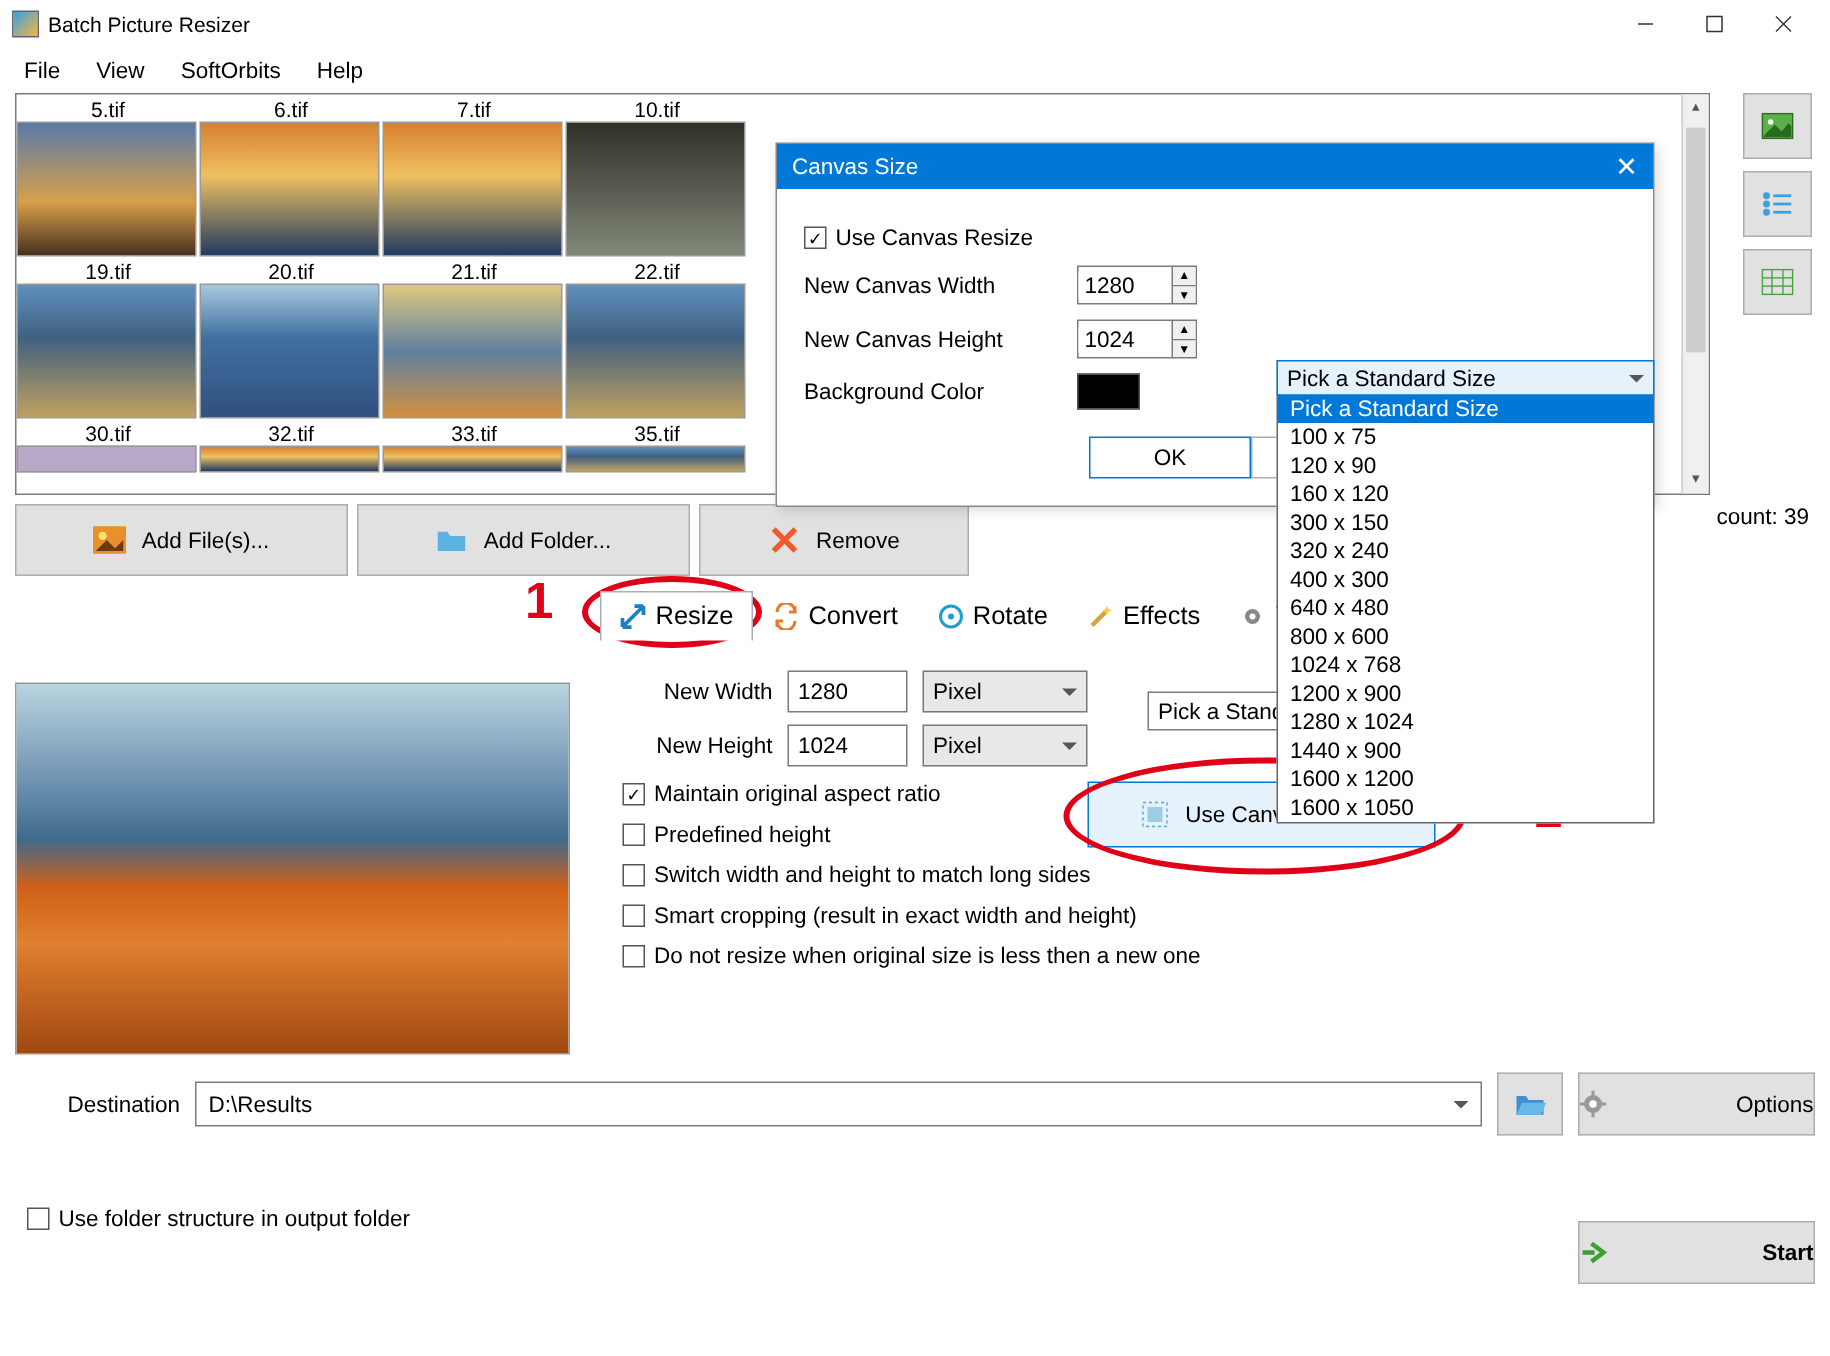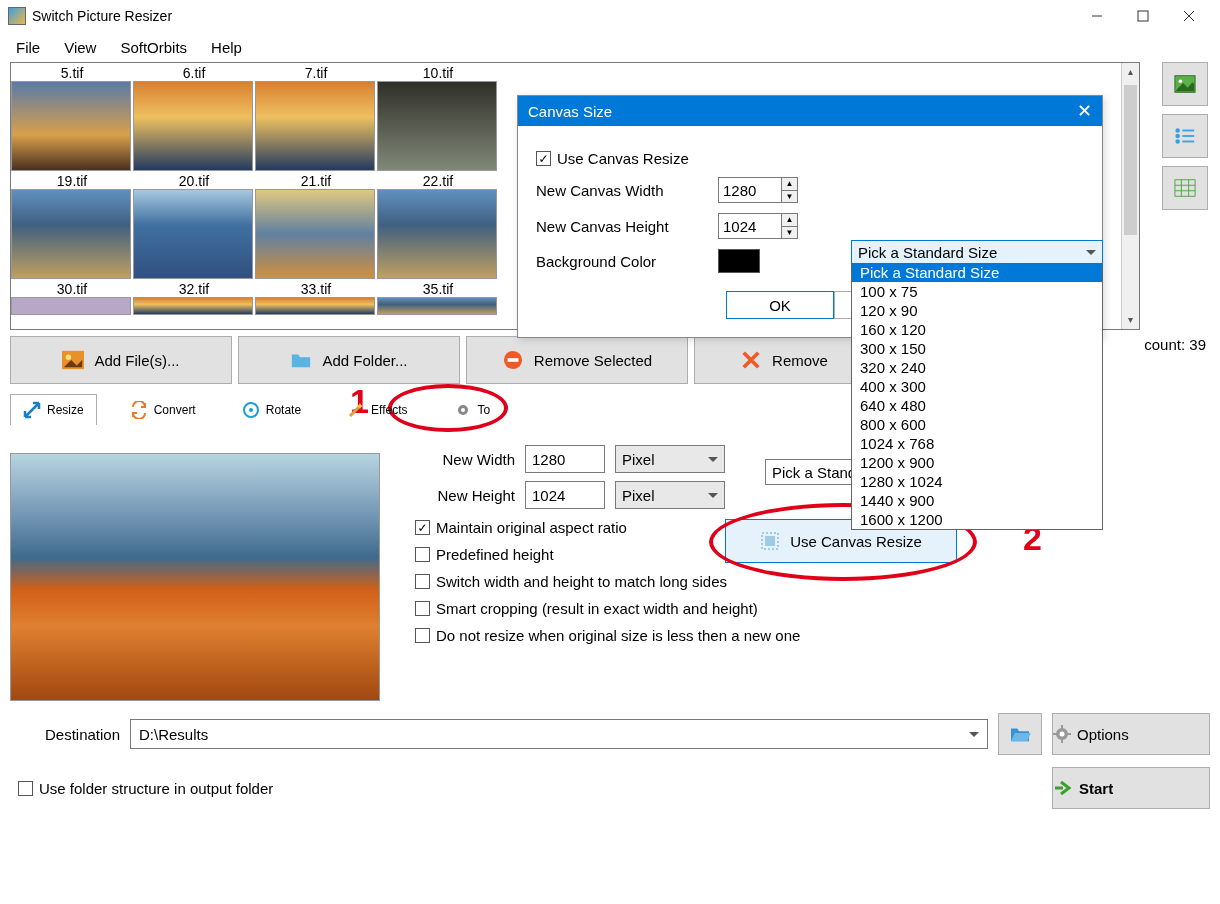--- a/index.html
+++ b/index.html
@@ -41,21 +41,21 @@
 .right-tools .tool { width: 46px; height: 44px; border: 1px solid #adadad; background: #e1e1e1; display: flex; align-items: center; justify-content: center; }
 .right-tools .tool svg { width: 22px; height: 20px; }
 
 
 .actions-row { display: flex; gap: 6px; margin: 6px 0 10px 0; align-items: flex-start; }
 .actions-row .abtn { height: 48px; width: 222px; border: 1px solid #adadad; background: #e1e1e1; display: flex; align-items: center; justify-content: center; gap: 10px; font-size: 15px; }
 .actions-row .abtn .ico { width: 22px; height: 20px; }
 .files-count { margin-left: auto; font-size: 15px; padding-right: 4px; }
 
 
-.tab-row { display: flex; gap: 20px; align-items: center; font-size: 12px; position: relative; z-index: 1; }
+.tab-row { display: flex; gap: 0; align-items: center; margin-left: 390px; font-size: 17px; position: relative; z-index: 1; }
 .tab { padding: 6px 12px; display: flex; align-items: center; gap: 6px; border: 1px solid transparent; border-bottom: none; }
 .tab.active { border-color: #adadad; background: #fff; }
 .tab .ico { width: 18px; height: 18px; }
 
 
 .anno { position: absolute; border: 4px solid #e00018; border-radius: 50%; pointer-events: none; }
 .anno-num { position: absolute; color: #e00018; font-size: 34px; font-weight: bold; }
 
 
 .resize-panel { display: flex; margin-top: 2px; }
@@ -71,22 +71,22 @@
 .std-size-sel { position: absolute; left: 370px; top: 32px; width: 310px; height: 26px; border: 1px solid #7a7a7a; background: #fff; display: flex; align-items: center; justify-content: space-between; padding: 0 6px; font-size: 15px; }
 .canvas-btn { position: absolute; left: 330px; top: 92px; width: 232px; height: 44px; border: 1px solid #0078d7; background: #e5f1fb; display: flex; align-items: center; justify-content: center; gap: 10px; font-size: 15px; }
 .canvas-btn .ico { width: 20px; height: 20px; }
 
 
 .bottom-area { padding: 12px 10px 0 10px; }
 .dest-row { display: flex; align-items: center; gap: 10px; }
 .dest-row .lbl { width: 110px; text-align: right; font-size: 15px; }
 .dest-input { flex: 1; height: 30px; border: 1px solid #7a7a7a; display: flex; align-items: center; justify-content: space-between; padding: 0 8px; background: #fff; font-size: 15px; }
 .dest-browse { width: 44px; height: 42px; border: 1px solid #adadad; background: #e1e1e1; display: flex; align-items: center; justify-content: center; }
-.options-btn, .start-btn { width: 158px; height: 42px; border: 1px solid #adadad; background: #e1e1e1; display: flex; align-items: center; justify-content: flex-start; gap: 6px; font-size: 15px; }
-.start-btn { font-weight: 600; }
+.options-btn, .start-btn { width: 158px; height: 42px; border: 1px solid #adadad; background: #e1e1e1; display: flex; align-items: center; justify-content: space-between; gap: 16px; font-size: 15px; }
+.start-btn { font-weight: 600; margin-top: 45px; }
 .bottom-row2 { display: flex; align-items: center; gap: 8px; margin-top: 12px; }
 .bottom-row2 .spacer { flex: 1; }
 
 
 .canvas-dialog { position: absolute; left: 517px; top: 95px; width: 586px; background: #fff; border: 1px solid #888; z-index: 50; box-shadow: 2px 2px 8px rgba(0,0,0,0.15); }
 .canvas-dialog .dlg-title { height: 30px; background: #0078d7; color: #fff; display: flex; align-items: center; padding: 0 10px; font-size: 15px; }
 .canvas-dialog .dlg-close { margin-left: auto; font-size: 18px; color: #fff; }
 .canvas-dialog .dlg-body { padding: 14px 18px 18px 18px; }
 .dlg-row { display: flex; align-items: center; gap: 22px; margin: 10px 0; font-size: 15px; }
 .dlg-row .lbl { width: 160px; }
@@ -105,21 +105,21 @@
 .std-dropdown .dd-item { padding: 1px 8px; }
 .std-dropdown .dd-item.sel { background: #0078d7; color: #fff; }
 
 .chev { display: inline-block; width: 0; height: 0; border-left: 5px solid transparent; border-right: 5px solid transparent; border-top: 5px solid #555; }
 </style>
 </head>
 <body>
 
 <div class="titlebar">
   <div class="app-icon"></div>
-  <div class="title">Switch Picture Resizer</div>
+  <div class="title">Batch Picture Resizer</div>
   <div class="win-controls">
     <div class="win-btn">
         <svg viewBox="0 0 12 12">
           <line x1="1" y1="6" x2="11" y2="6"></line>
         </svg>
       </div>
     <div class="win-btn">
         <svg viewBox="0 0 12 12">
           <rect x="1" y="1" width="10" height="10"></rect>
         </svg>
@@ -242,27 +242,20 @@
           <circle cx="7" cy="7" r="3" fill="#ffe070"></circle>
           <polyline points="2,18 10,10 16,16 22,10 22,18" fill="#6a3a10"></polyline>
         </svg>
       <span>Add File(s)...</span>
     </div>
     <div class="abtn">
       <svg class="ico" viewBox="0 0 24 20">
           <path d="M2 4h7l2 3h11v11H2z" fill="#5ab3e0"></path>
         </svg>
       <span>Add Folder...</span>
-    </div>
-    <div class="abtn">
-      <svg class="ico" viewBox="0 0 22 22">
-          <circle cx="11" cy="11" r="10" fill="#f05a28"></circle>
-          <rect x="5" y="9" width="12" height="4" fill="#fff"></rect>
-        </svg>
-      <span>Remove Selected</span>
     </div>
     <div class="abtn" style="width:180px">
       <svg class="ico" viewBox="0 0 22 22">
           <path d="M3 3l16 16M19 3L3 19" stroke="#f05a28" stroke-width="4"></path>
         </svg>
       <span>Remove</span>
     </div>
     <div class="files-count">count: 39</div>
   </div>
 
@@ -465,15 +458,16 @@
       <div class="dd-item">300 x 150</div>
       <div class="dd-item">320 x 240</div>
       <div class="dd-item">400 x 300</div>
       <div class="dd-item">640 x 480</div>
       <div class="dd-item">800 x 600</div>
       <div class="dd-item">1024 x 768</div>
       <div class="dd-item">1200 x 900</div>
       <div class="dd-item">1280 x 1024</div>
       <div class="dd-item">1440 x 900</div>
       <div class="dd-item">1600 x 1200</div>
+      <div class="dd-item">1600 x 1050</div>
     </div>
   </div>
 </div>
 
 </body></html>

